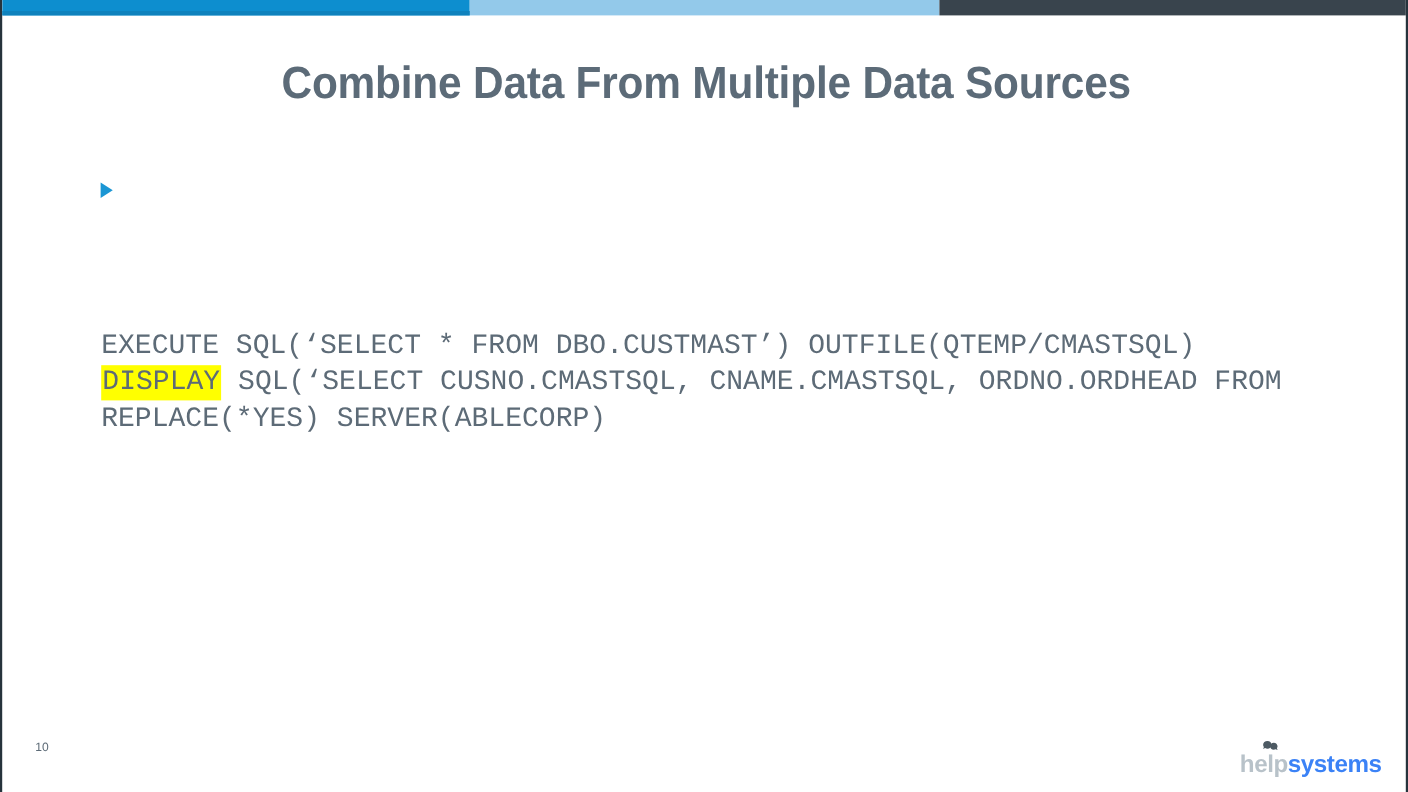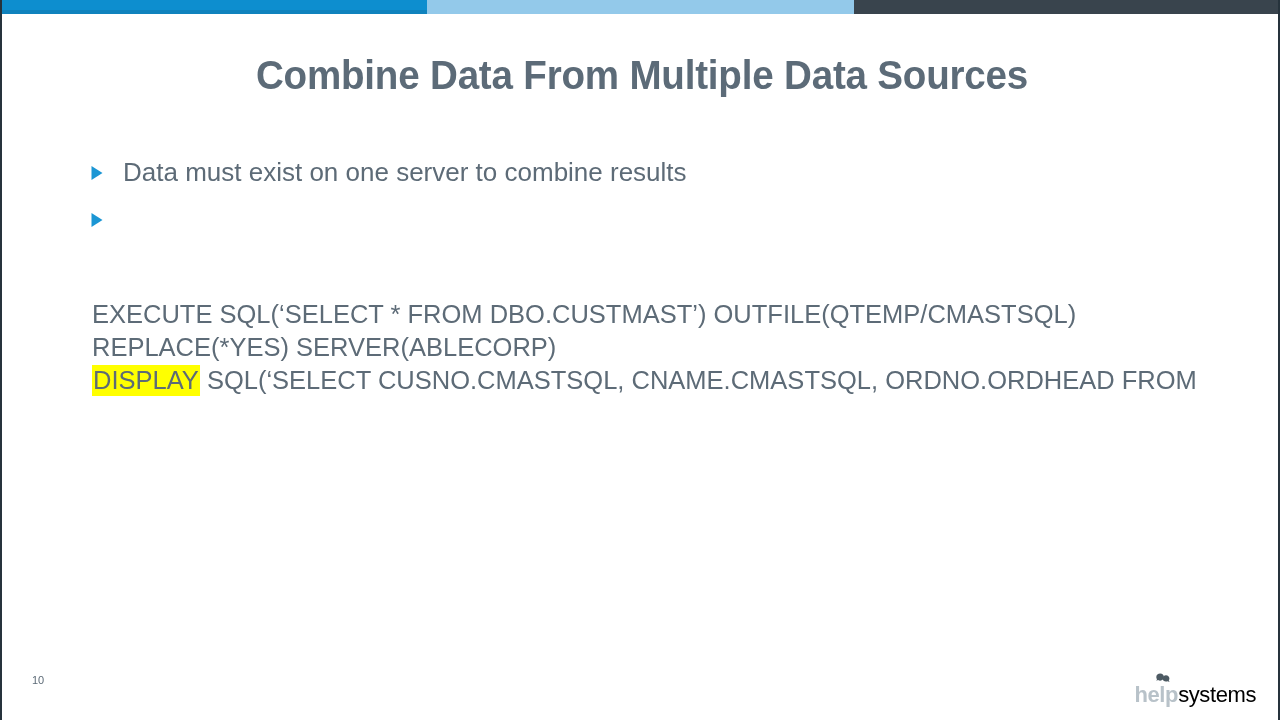--- a/index.html
+++ b/index.html
@@ -93,20 +93,21 @@
 
   
   #code-block {
     position: absolute;
     top: 298px;
     left: 90px;
     width: 1130px;
     color: #5d6b77;
     font-size: 25.5px;
     line-height: 33px;
+    font-family: Liberation Mono, monospace;
   }
   .code-line {
     white-space: nowrap;
   }
   .code-line .hl {
     background: #ffff00;
     padding: 1px 1px 2px 1px;
   }
 
   
@@ -143,63 +144,55 @@
     font-size: 22px;
     color: #c3ccd2;
     letter-spacing: -0.4px;
   }
   #logo-text .b {
     font-weight: bold;
     color: #b8c2c9;
     margin-left: 23px;
   }
   #logo-text .l {
-    font-weight: normal;
-    color: #000000;
+    font-weight: bold;
+    color: #3b82f6;
   }
 </style>
 </head>
 <body>
 
 <div id="slide">
 
   <div id="topbar">
     <div class="seg seg-a"></div>
     <div class="seg seg-b"></div>
     <div class="seg seg-c"></div>
   </div>
   <div id="topbar-underline"></div>
 
   <div id="title">Combine Data From Multiple Data Sources</div>
 
   <div id="bullets">
 
-    <div class="bullet-row">
-      <span class="bullet-marker">
-        <svg width="14" height="16" viewBox="0 0 14 16" xmlns="http://www.w3.org/2000/svg">
-          <path d="M1.5 1 L12.5 8 L1.5 15 Z" fill="#1b96d4"></path>
-        </svg>
-      </span>
-      <span class="bullet-text">Data must exist on one server to combine results</span>
-    </div>
 
     <div class="bullet-row">
       <span class="bullet-marker">
         <svg width="14" height="16" viewBox="0 0 14 16" xmlns="http://www.w3.org/2000/svg">
           <path d="M1.5 1 L12.5 8 L1.5 15 Z" fill="#1b96d4"></path>
         </svg>
       </span>
     </div>
 
   </div>
 
   <div id="code-block">
     <div class="code-line">EXECUTE SQL(‘SELECT * FROM DBO.CUSTMAST’) OUTFILE(QTEMP/CMASTSQL)</div>
+    <div class="code-line"><span class="hl">DISPLAY</span><span> SQL(‘SELECT CUSNO.CMASTSQL, CNAME.CMASTSQL, ORDNO.ORDHEAD FROM</span></div>
     <div class="code-line">REPLACE(*YES) SERVER(ABLECORP)</div>
-    <div class="code-line"><span class="hl">DISPLAY</span><span> SQL(‘SELECT CUSNO.CMASTSQL, CNAME.CMASTSQL, ORDNO.ORDHEAD FROM</span></div>
   </div>
 
   <div id="page-number">10</div>
 
   <div id="logo">
     <div id="logo-wrap">
       <span id="logo-mark">
         <svg width="14" height="13" viewBox="0 0 14 13" xmlns="http://www.w3.org/2000/svg">
           <path d="M4.2 0.6 C6.4 0.6 7.9 2.1 7.9 4.1 C7.9 6.2 6.4 7.7 4.2 7.7 C3.4 7.7 2.7 7.5 2.1 7.1 L0.3 7.8 L1.0 6.2 C0.5 5.6 0.3 4.9 0.3 4.1 C0.3 2.1 2.0 0.6 4.2 0.6 Z" fill="#4d5a63"></path>
           <path d="M10.0 2.2 C11.9 2.2 13.4 3.6 13.4 5.4 C13.4 6.1 13.2 6.7 12.8 7.2 L13.5 8.9 L11.6 8.2 C11.1 8.4 10.6 8.5 10.0 8.5 C8.1 8.5 6.6 7.2 6.6 5.4 C6.6 3.6 8.1 2.2 10.0 2.2 Z" fill="#4d5a63"></path>

